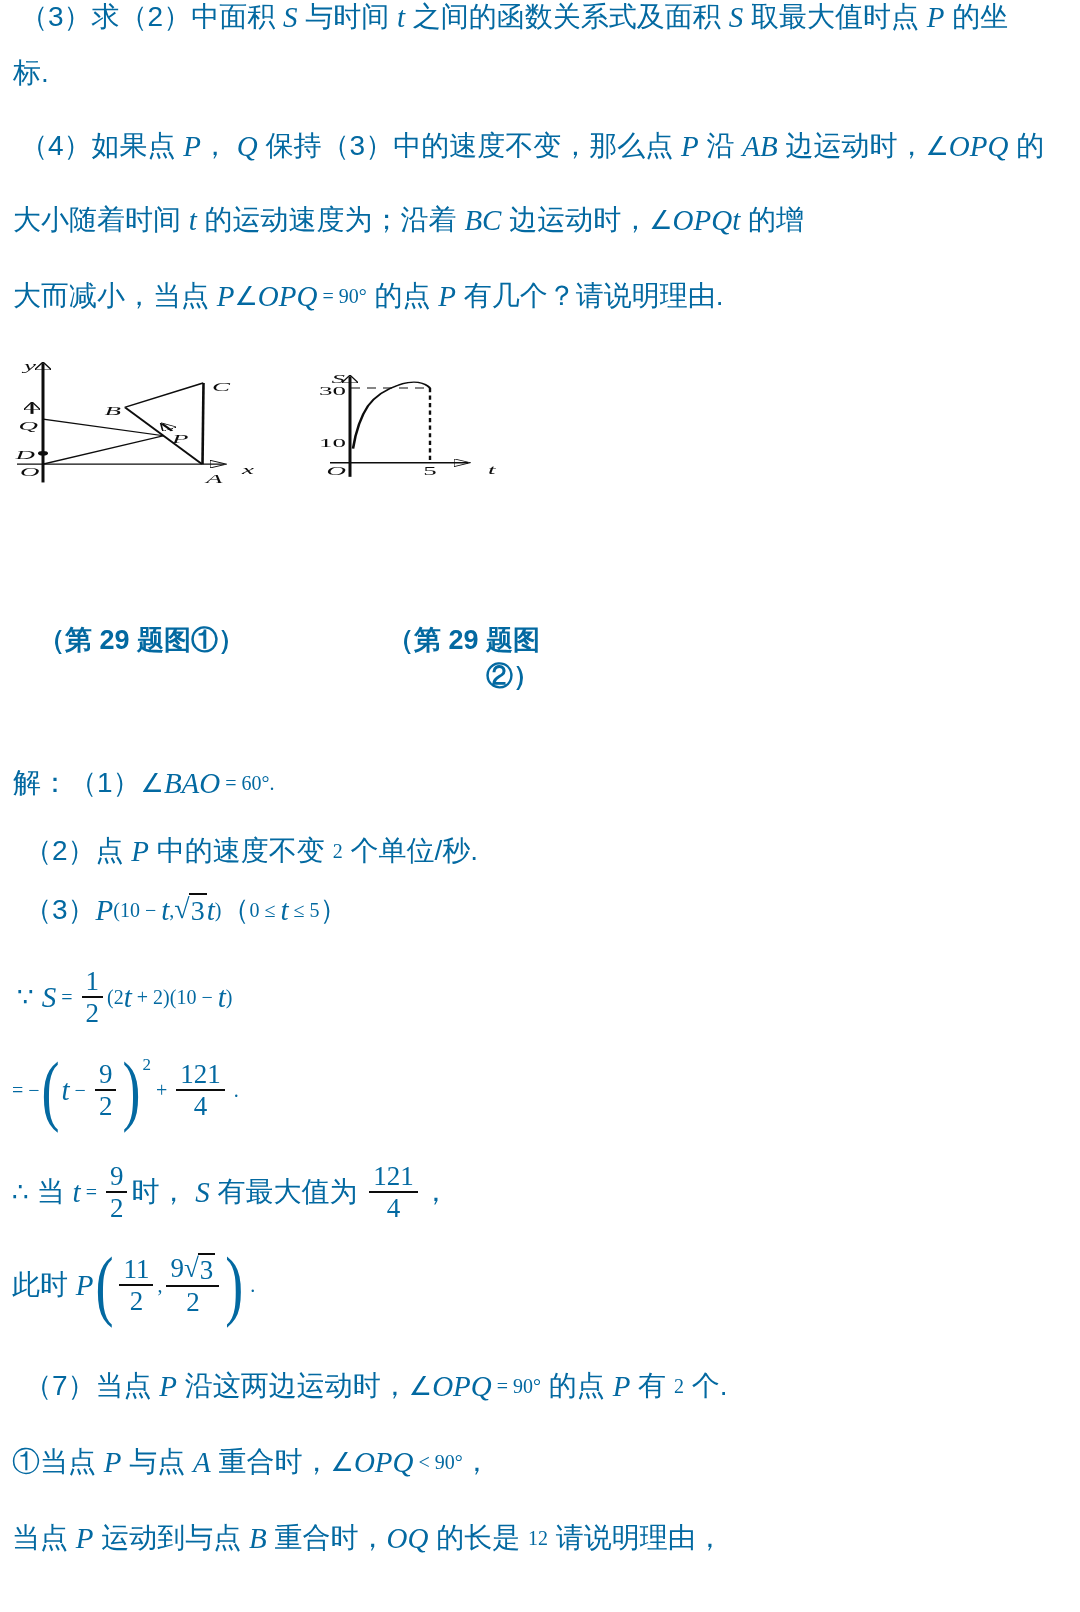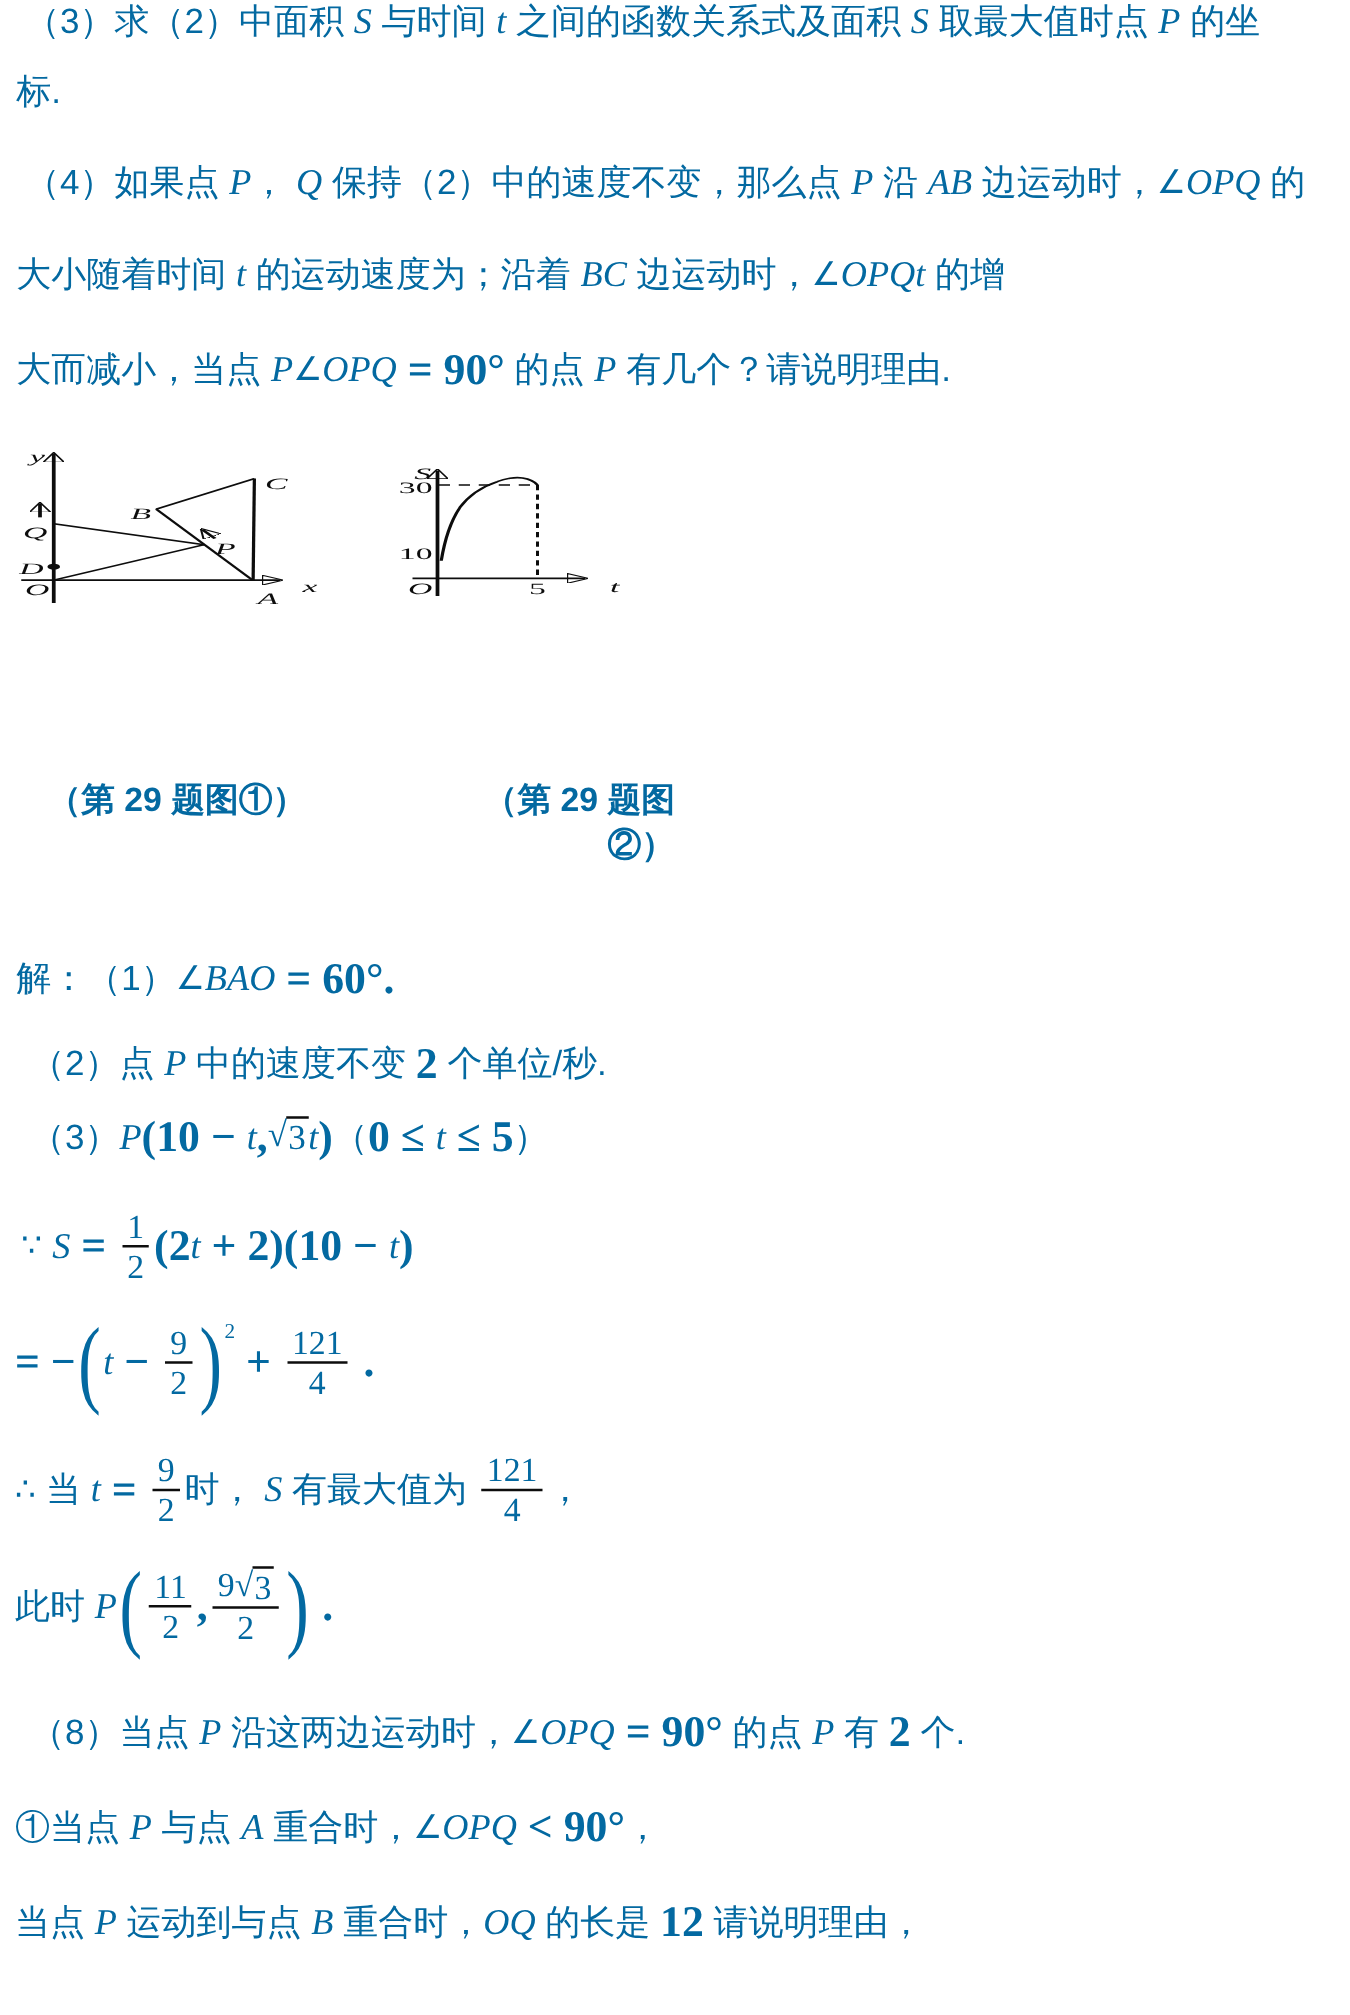--- a/index.html
+++ b/index.html
@@ -1,21 +1,21 @@
 <!DOCTYPE html>
 <html><head>
 <meta charset="utf-8">
 <style>
   html,body{margin:0;padding:0;}
   body{background:#888;}
   .page{position:relative;width:1080px;height:1612px;background:#ffffff;color:#0369a1;overflow:hidden;
         font-family:"Liberation Sans",sans-serif;}
   .line{position:absolute;display:flex;align-items:center;height:34px;white-space:pre;font-size:28px;}
   .cn{font-family:"Liberation Sans",sans-serif;}
-  .rm{font-family:"Liberation Serif",serif;font-size:35px;font-weight:bold;}
+  .rm{font-family:"Liberation Serif",serif;font-size:20px;}
   .it{font-family:"Liberation Serif",serif;font-style:italic;font-size:29px;}
   .sym{font-family:"DejaVu Sans",sans-serif;font-size:26px;}
   .sup{font-family:"Liberation Serif",serif;font-size:17px;align-self:flex-start;margin-top:7px;}
   .big{font-family:"Liberation Serif",serif;font-size:54px;display:inline-block;transform:scaleY(1.45);
        line-height:1;margin:0 2px;font-weight:300;}
   .frac{display:inline-flex;flex-direction:column;align-items:center;margin:0 4px;
         font-family:"Liberation Serif",serif;font-size:27px;line-height:1.12;}
   .frac .n{display:inline-flex;align-items:baseline;border-bottom:2px solid #0d0d0d;padding:0 4px;}
   .frac .d{padding:0 4px;}
   .sq{display:inline-flex;align-items:flex-start;font-family:"Liberation Serif",serif;}
@@ -27,21 +27,21 @@
   svg .ticklab{font-family:"Liberation Serif",serif;font-size:27px;}
   svg line,svg path{stroke:#0d0d0d;fill:none;}
 </style>
 </head>
 <body>
 
 <div class="page">
 
   <div class="line" style="top:0px;left:20px"><span class="cn">（3）求（2）中面积 </span><span class="it">S</span><span class="cn"> 与时间 </span><span class="it">t</span><span class="cn"> 之间的函数关系式及面积 </span><span class="it">S</span><span class="cn"> 取最大值时点 </span><span class="it">P</span><span class="cn"> 的坐</span></div>
   <div class="line" style="top:56px;left:13px"><span class="cn">标.</span></div>
-  <div class="line" style="top:129px;left:20px"><span class="cn">（4）如果点 </span><span class="it">P</span><span class="cn">， </span><span class="it">Q</span><span class="cn"> 保持（2）中的速度不变，那么点 </span><span class="it">P</span><span class="cn"> 沿 </span><span class="it">AB</span><span class="cn"> 边运动时，</span><span class="sym">∠</span><span class="it">OPQ</span><span class="cn"> 的</span></div>
+  <div class="line" style="top:129px;left:20px"><span class="cn">（4）如果点 </span><span class="it">P</span><span class="cn">， </span><span class="it">Q</span><span class="cn"> 保持（3）中的速度不变，那么点 </span><span class="it">P</span><span class="cn"> 沿 </span><span class="it">AB</span><span class="cn"> 边运动时，</span><span class="sym">∠</span><span class="it">OPQ</span><span class="cn"> 的</span></div>
   <div class="line" style="top:203px;left:13px"><span class="cn">大小随着时间 </span><span class="it">t</span><span class="cn"> 的运动速度为；沿着 </span><span class="it">BC</span><span class="cn"> 边运动时，</span><span class="sym">∠</span><span class="it">OPQ</span><span class="it">t</span><span class="cn"> 的增</span></div>
   <div class="line" style="top:279px;left:13px"><span class="cn">大而减小，当点 </span><span class="it">P</span><span class="sym">∠</span><span class="it">OPQ</span><span class="rm"> = 90°</span><span class="cn"> 的点 </span><span class="it">P</span><span class="cn"> 有几个？请说明理由.</span></div>
 
   <svg style="position:absolute;left:0;top:350px;" width="560" height="310" viewBox="0 350 560 660" preserveAspectRatio="none">
     <defs>
       <marker id="ah" viewBox="0 0 10 10" refX="8.5" refY="5" markerWidth="5.6" markerHeight="5.6" orient="auto-start-reverse">
         <path d="M0,0 L10,5 L0,10 z" fill="#0d0d0d" stroke="none"></path>
       </marker>
     </defs>
     <g transform="translate(0,350) scale(1,2.129) translate(0,-350)">
@@ -83,17 +83,17 @@
   <div class="caption" style="left:30px;top:622px;width:215px">（第 29 题图①）</div>
   <div class="caption" style="left:340px;top:622px;width:200px">（第 29 题图②）</div>
 
   <div class="line" style="top:766px;left:13px"><span class="cn">解：（1）</span><span class="sym">∠</span><span class="it">BAO</span><span class="rm"> = 60°.</span></div>
   <div class="line" style="top:834px;left:24px"><span class="cn">（2）点 </span><span class="it">P</span><span class="cn"> 中的速度不变 </span><span class="rm">2</span><span class="cn"> 个单位/秒.</span></div>
   <div class="line" style="top:890px;left:24px;height:40px"><span class="cn">（3）</span><span class="it">P</span><span class="rm">(10 − </span><span class="it">t</span><span class="rm">,</span><span class="sq"><span class="sqsym">√</span><span class="rad">3</span></span><span class="it">t</span><span class="rm">)</span><span class="cn">（</span><span class="rm">0 ≤ </span><span class="it">t</span><span class="rm"> ≤ 5</span><span class="cn">）</span></div>
   <div class="line" style="top:965px;left:17px;height:64px"><span class="sym">∵ </span><span class="it">S</span><span class="rm"> = </span><span class="frac"><span class="n"><span>1</span></span><span class="d">2</span></span><span class="rm">(2</span><span class="it">t</span><span class="rm"> + 2)(10 − </span><span class="it">t</span><span class="rm">)</span></div>
   <div class="line" style="top:1048px;left:12px;height:84px"><span class="rm">= −</span><span class="big">(</span><span class="it">t</span><span class="rm"> − </span><span class="frac"><span class="n"><span>9</span></span><span class="d">2</span></span><span class="big">)</span><span class="sup">2</span><span class="rm"> + </span><span class="frac"><span class="n"><span>121</span></span><span class="d">4</span></span><span class="rm"> .</span></div>
   <div class="line" style="top:1160px;left:12px;height:64px"><span class="sym">∴ </span><span class="cn">当 </span><span class="it">t</span><span class="rm"> = </span><span class="frac"><span class="n"><span>9</span></span><span class="d">2</span></span><span class="cn">时， </span><span class="it">S</span><span class="cn"> 有最大值为 </span><span class="frac"><span class="n"><span>121</span></span><span class="d">4</span></span><span class="cn">，</span></div>
   <div class="line" style="top:1243px;left:12px;height:84px"><span class="cn">此时 </span><span class="it">P</span><span class="big">(</span><span class="frac"><span class="n"><span>11</span></span><span class="d">2</span></span><span class="rm">,</span><span class="frac"><span class="n"><span>9</span><span class="sq"><span class="sqsym">√</span><span class="rad">3</span></span></span><span class="d">2</span></span><span class="big">)</span><span class="rm"> .</span></div>
-  <div class="line" style="top:1369px;left:24px"><span class="cn">（8）当点 </span><span class="it">P</span><span class="cn"> 沿这两边运动时，</span><span class="sym">∠</span><span class="it">OPQ</span><span class="rm"> = 90°</span><span class="cn"> 的点 </span><span class="it">P</span><span class="cn"> 有 </span><span class="rm">2</span><span class="cn"> 个.</span></div>
+  <div class="line" style="top:1369px;left:24px"><span class="cn">（7）当点 </span><span class="it">P</span><span class="cn"> 沿这两边运动时，</span><span class="sym">∠</span><span class="it">OPQ</span><span class="rm"> = 90°</span><span class="cn"> 的点 </span><span class="it">P</span><span class="cn"> 有 </span><span class="rm">2</span><span class="cn"> 个.</span></div>
   <div class="line" style="top:1445px;left:12px"><span class="cn">①当点 </span><span class="it">P</span><span class="cn"> 与点 </span><span class="it">A</span><span class="cn"> 重合时，</span><span class="sym">∠</span><span class="it">OPQ</span><span class="rm"> &lt; 90°</span><span class="cn">，</span></div>
   <div class="line" style="top:1521px;left:12px"><span class="cn">当点 </span><span class="it">P</span><span class="cn"> 运动到与点 </span><span class="it">B</span><span class="cn"> 重合时，</span><span class="it">OQ</span><span class="cn"> 的长是 </span><span class="rm">12</span><span class="cn"> 请说明理由，</span></div>
 
 </div>
 
 </body></html>

